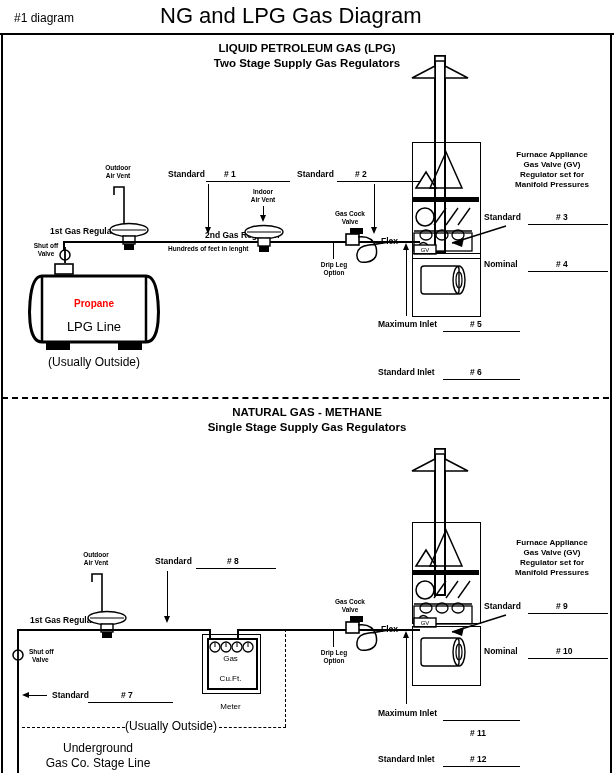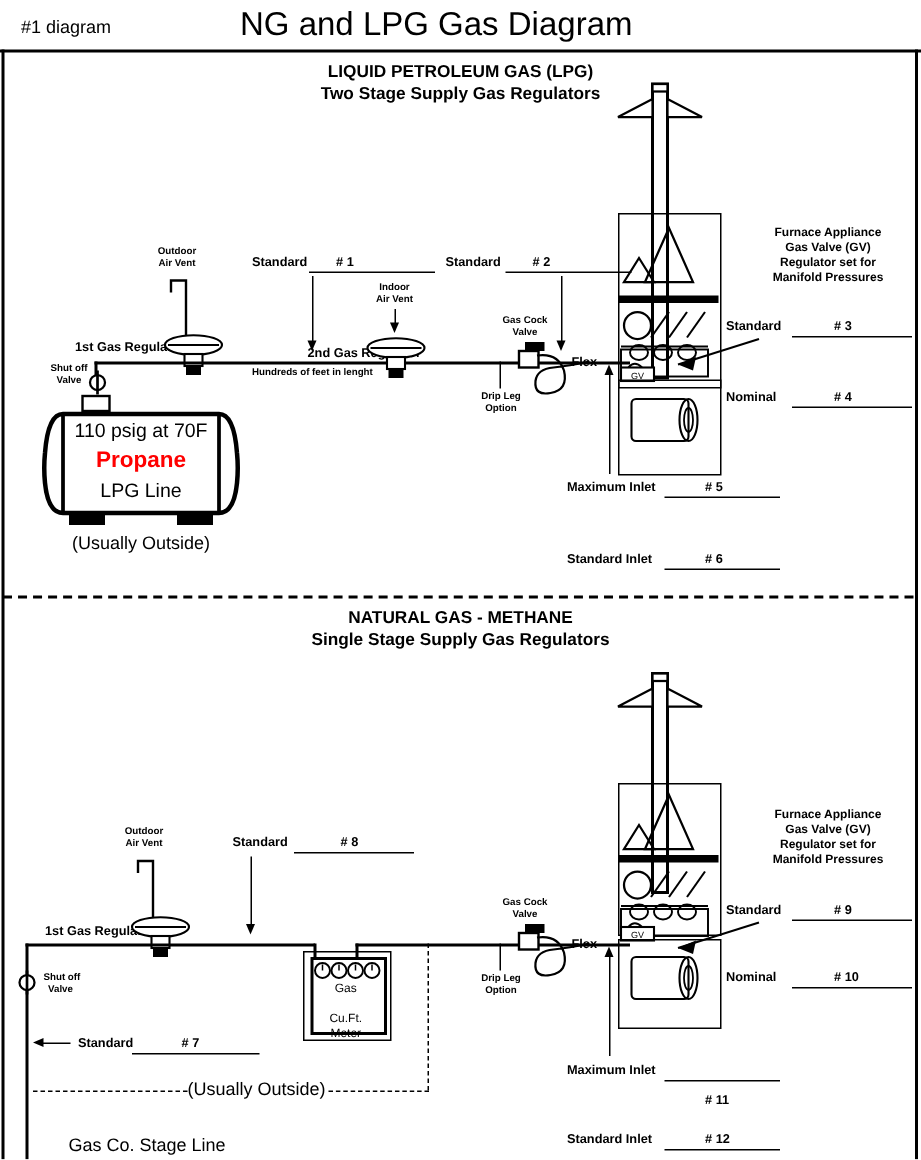--- a/index.html
+++ b/index.html
@@ -14,21 +14,21 @@
   .abs{position:absolute;}
   
   .t-title{font-size:22px;font-weight:400;color:#000;white-space:nowrap;}
   .t-tag{font-size:12px;font-weight:400;color:#000;white-space:nowrap;}
   .t-section{font-size:11.5px;font-weight:bold;color:#000;white-space:nowrap;text-align:center;}
   .t-small{font-size:6.5px;font-weight:bold;color:#000;white-space:nowrap;line-height:1.25;}
   .t-smallc{font-size:6.5px;font-weight:bold;color:#000;white-space:nowrap;line-height:1.25;text-align:center;}
   .t-lbl{font-size:8.5px;font-weight:bold;color:#000;white-space:nowrap;}
   .t-box{font-size:8px;font-weight:bold;color:#000;white-space:nowrap;text-align:center;line-height:1.3;}
   .t-tank{font-size:13px;color:#000;white-space:nowrap;text-align:center;}
-  .t-tank.red{color:#ff0000;font-weight:bold;font-size:15px;}
+  .t-tank.red{color:#ff0000;font-weight:bold;font-size:10px;}
   .t-out{font-size:12px;color:#000;white-space:nowrap;}
   .t-under{font-size:12px;color:#000;white-space:nowrap;text-align:center;line-height:1.35;}
   .t-meter{font-size:8px;color:#000;text-align:center;line-height:1.25;white-space:nowrap;}
   
   .hline{position:absolute;background:#000;height:1px;}
   .hline2{position:absolute;background:#000;height:2px;}
   .vline{position:absolute;background:#000;width:1px;}
   .vline2{position:absolute;background:#000;width:2px;}
   .frame{position:absolute;border:1px solid #000;}
   .dash-h{position:absolute;height:0;border-top:2px dashed #000;}
@@ -142,21 +142,20 @@
 
   <div class="abs" style="left:24px;top:272px;">
     <svg width="140" height="78" viewBox="0 0 140 78">
       <path d="M18 4 L122 4 Q132 4 134 30 Q135 40 134 50 Q132 70 122 70 L18 70 Q8 70 6 50 Q5 40 6 30 Q8 4 18 4 Z" fill="#fff" stroke="#000" stroke-width="3"></path>
       <line x1="18" y1="4" x2="18" y2="70" stroke="#000" stroke-width="2.5"></line>
       <line x1="122" y1="4" x2="122" y2="70" stroke="#000" stroke-width="2.5"></line>
       <rect x="22" y="70" width="24" height="8" fill="#000"></rect>
       <rect x="94" y="70" width="24" height="8" fill="#000"></rect>
     </svg>
   </div>
-  <div class="abs t-tank" style="left:24px;top:279px;width:140px;">110 psig at 70F</div>
   <div class="abs t-tank red" style="left:24px;top:298px;width:140px;">Propane</div>
   <div class="abs t-tank" style="left:24px;top:319px;width:140px;">LPG Line</div>
   <div class="abs t-out" style="left:24px;top:355px;width:140px;text-align:center;">(Usually Outside)</div>
 
   <div class="abs t-lbl" style="left:168px;top:169px;">Standard</div>
   <div class="abs t-lbl" style="left:224px;top:169px;"># 1</div>
   <div class="rule" style="left:206px;top:181px;width:84px;"></div>
   <div class="vline" style="left:208px;top:184px;height:45px;"></div>
   <div class="arr-down" style="left:204.5px;top:227px;"></div>
 
@@ -324,40 +323,41 @@
       <circle cx="17" cy="6" r="5" fill="#fff" stroke="#000" stroke-width="1.3"></circle>
       <circle cx="28" cy="6" r="5" fill="#fff" stroke="#000" stroke-width="1.3"></circle>
       <circle cx="39" cy="6" r="5" fill="#fff" stroke="#000" stroke-width="1.3"></circle>
       <line x1="6" y1="6" x2="6" y2="2" stroke="#000" stroke-width="1"></line>
       <line x1="17" y1="6" x2="17" y2="2" stroke="#000" stroke-width="1"></line>
       <line x1="28" y1="6" x2="28" y2="2" stroke="#000" stroke-width="1"></line>
       <line x1="39" y1="6" x2="39" y2="2" stroke="#000" stroke-width="1"></line>
     </svg>
   </div>
   <div class="abs t-meter" style="left:207px;top:654px;width:47px;">Gas</div>
-  <div class="abs t-meter" style="left:207px;top:684px;width:47px;">Meter</div>
+  <div class="abs t-meter" style="left:207px;top:702px;width:47px;">Meter</div>
   <div class="abs t-meter" style="left:207px;top:674px;width:47px;">Cu.Ft.</div>
 
   <div class="abs t-lbl" style="left:155px;top:556px;">Standard</div>
   <div class="abs t-lbl" style="left:227px;top:556px;"># 8</div>
   <div class="rule" style="left:196px;top:568px;width:80px;"></div>
   <div class="vline" style="left:167px;top:571px;height:47px;"></div>
   <div class="arr-down" style="left:163.5px;top:616px;"></div>
 
   <div class="arr-left" style="left:22px;top:692px;"></div>
   <div class="hline" style="left:28px;top:695px;width:19px;"></div>
   <div class="abs t-lbl" style="left:52px;top:690px;">Standard</div>
   <div class="abs t-lbl" style="left:121px;top:690px;"># 7</div>
   <div class="rule" style="left:88px;top:702px;width:85px;"></div>
 
   <div class="dash-h1" style="left:22px;top:727px;width:103px;"></div>
   <div class="abs t-out" style="left:125px;top:719px;">(Usually Outside)</div>
   <div class="dash-h1" style="left:219px;top:727px;width:67px;"></div>
   <div class="dash-v1" style="left:285px;top:629px;height:98px;"></div>
 
+  <div class="abs t-under" style="left:18px;top:740px;width:160px;">Underground</div>
   <div class="abs t-under" style="left:18px;top:755px;width:160px;">Gas Co. Stage Line</div>
 
   <div class="vline" style="left:333px;top:629px;height:18px;"></div>
   <div class="abs t-smallc" style="left:311px;top:649px;width:46px;">Drip Leg</div>
   <div class="abs t-smallc" style="left:311px;top:657px;width:46px;">Option</div>
 
   <div class="abs t-smallc" style="left:326px;top:598px;width:48px;">Gas Cock</div>
   <div class="abs t-smallc" style="left:326px;top:606px;width:48px;">Valve</div>
   <div class="abs" style="left:344px;top:614px;">
     <svg width="24" height="22" viewBox="0 0 24 22">

